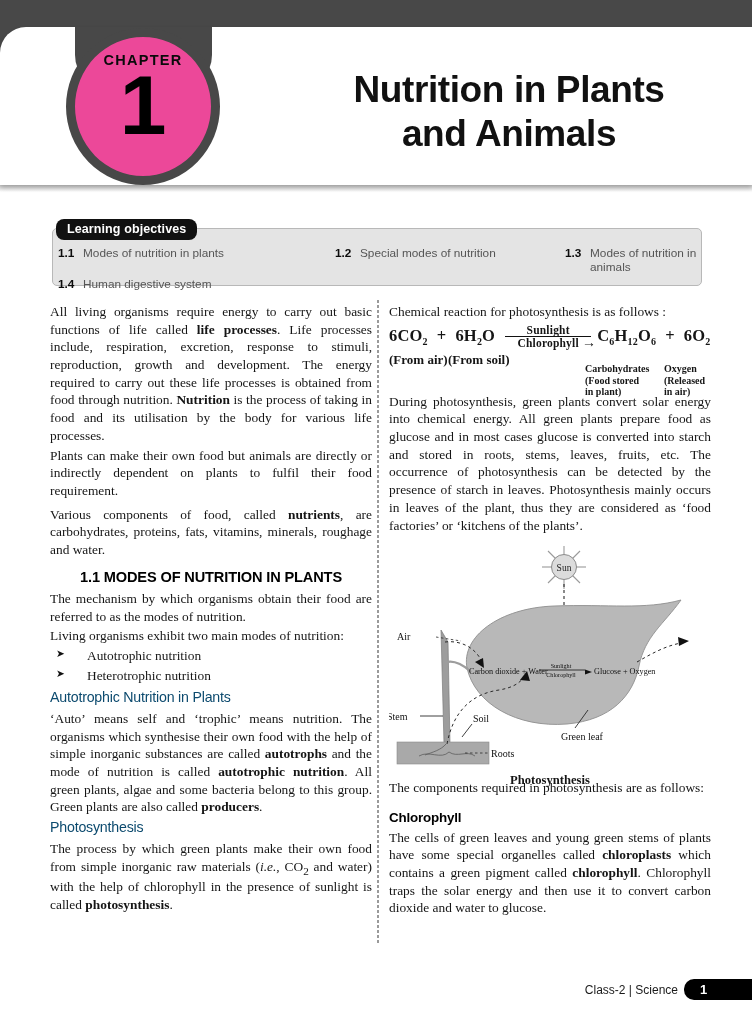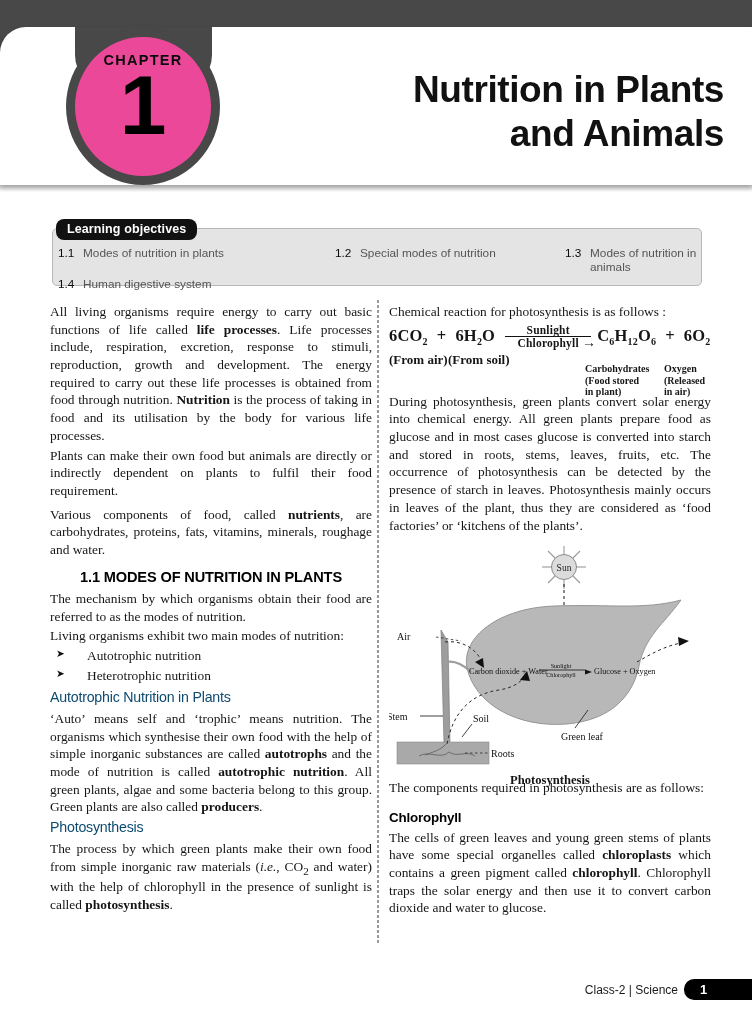--- a/index.html
+++ b/index.html
@@ -85,21 +85,21 @@
     font-size: 84px;
     line-height: 0.93;
     color: #000000;
     margin-top: -2px;
   }
   .book-title {
     position: absolute;
     top: 68px;
     right: 28px;
     width: 430px;
-    text-align: right;
+    text-align: center;
     font-family: "Liberation Sans", sans-serif;
     font-weight: bold;
     font-size: 37px;
     line-height: 1.18;
     letter-spacing: -0.4px;
     color: #111111;
     z-index: 5;
   }
   .header-shadow-line {
     position: absolute;
@@ -141,21 +141,21 @@
     width: 640px;
     display: grid;
     grid-template-columns: 277px 230px 1fr;
     row-gap: 3px;
     font-family: "Liberation Sans", sans-serif;
     font-size: 11.8px;
     color: #3f3f3f;
   }
   .lo-item { display: flex; align-items: baseline; }
   .lo-num {
-    font-weight: normal;
+    font-weight: bold;
     color: #0c0c0c;
     min-width: 25px;
   }
   .lo-label { color: #555555; }
 
   
   .col-left {
     position: absolute;
     top: 303px;
     left: 50px;

